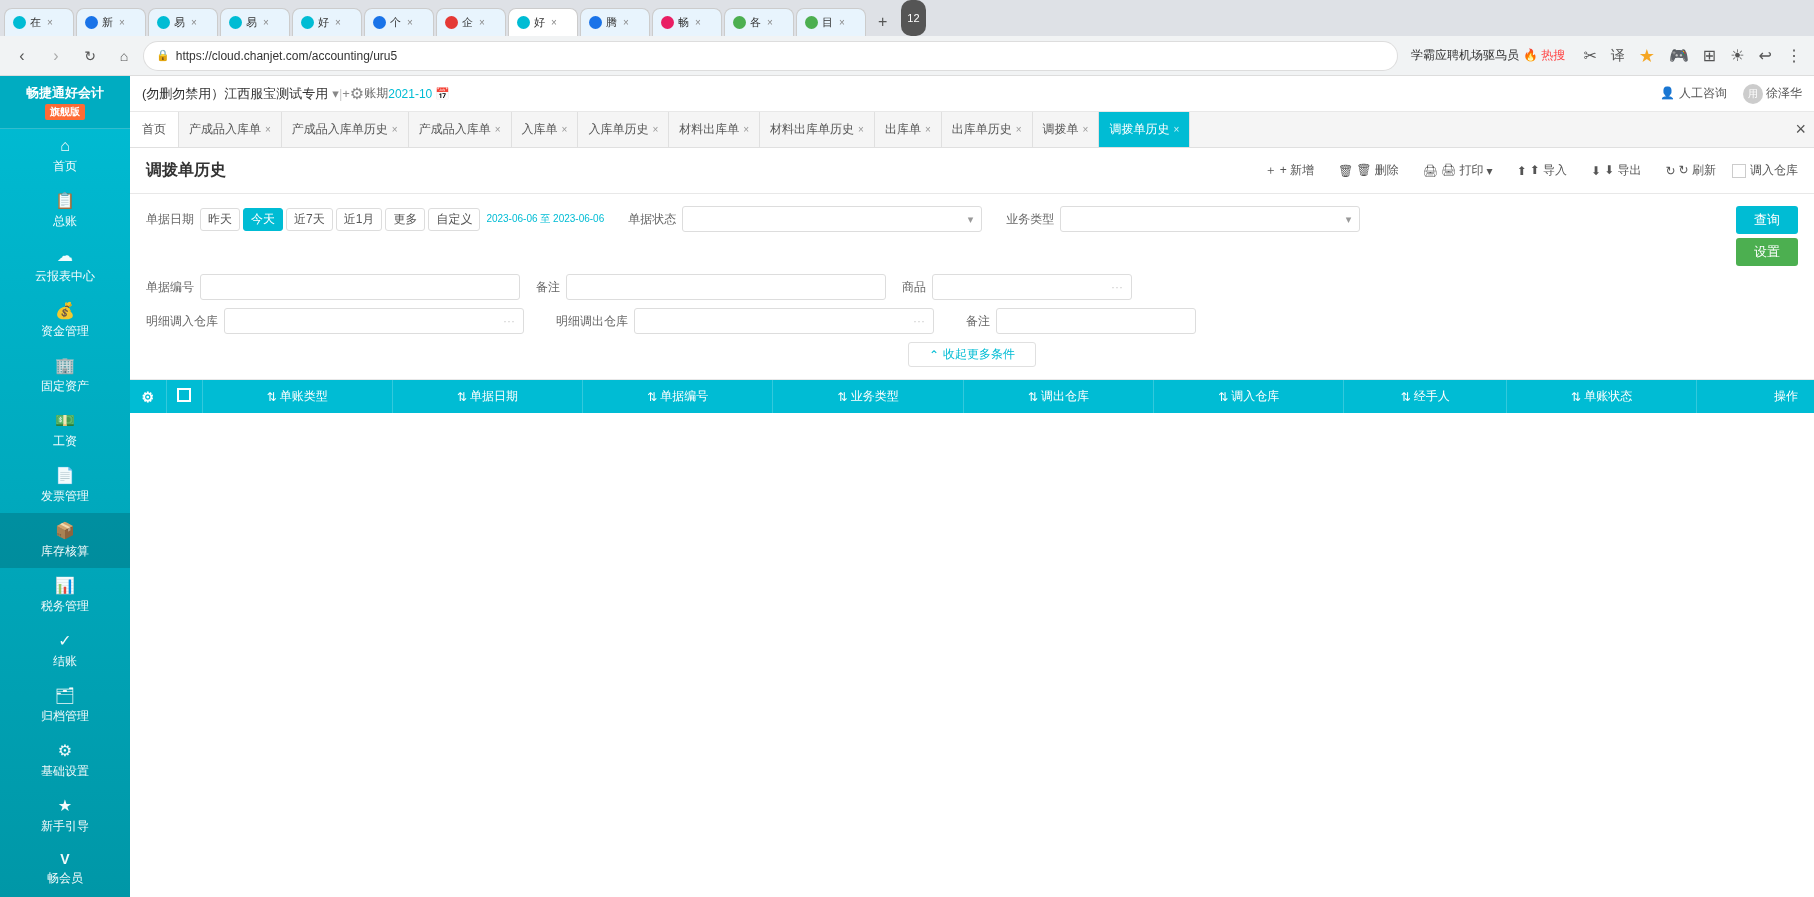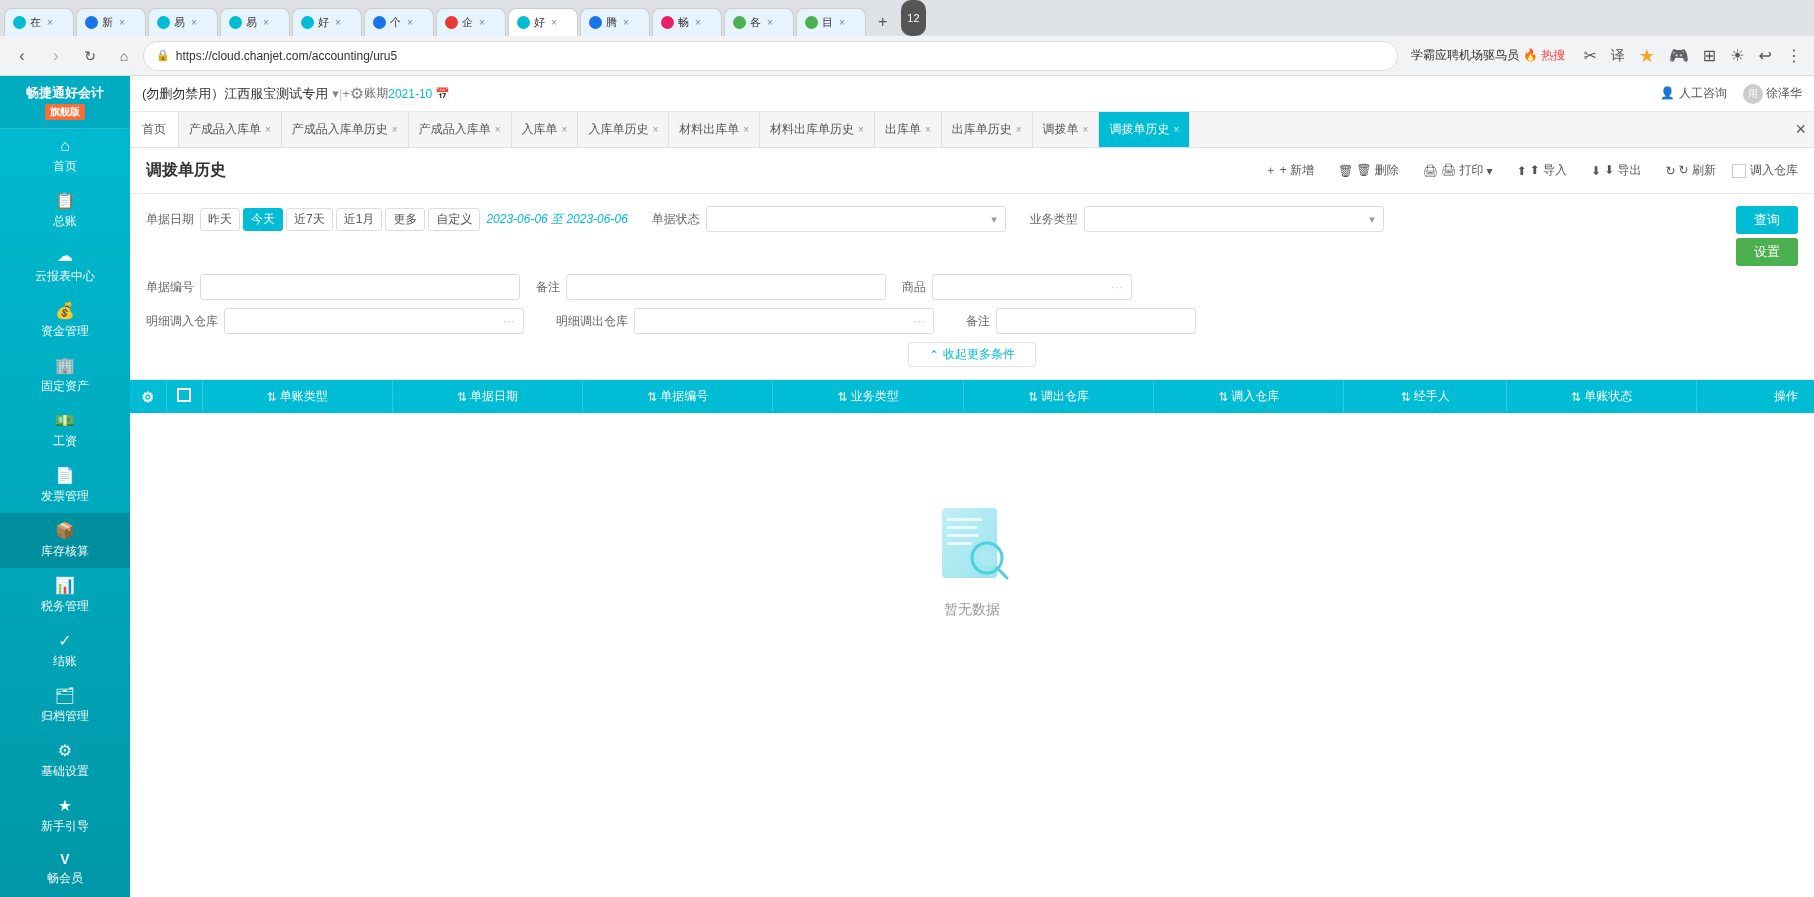--- a/index.html
+++ b/index.html
@@ -286,21 +286,21 @@
               <span style="color:#666;font-size:12px;white-space:nowrap;">单据日期</span>
               <div style="display:flex;align-items:center;gap:3px;">
                 <button style="padding:2px 7px;border:1px solid #ddd;border-radius:3px;font-size:12px;color:#555;cursor:pointer;background:#fff;">昨天</button>
                 <button style="padding:2px 7px;border:1px solid #00bcd4;border-radius:3px;font-size:12px;color:#fff;cursor:pointer;background:#00bcd4;">今天</button>
                 <button style="padding:2px 7px;border:1px solid #ddd;border-radius:3px;font-size:12px;color:#555;cursor:pointer;background:#fff;">近7天</button>
                 <button style="padding:2px 7px;border:1px solid #ddd;border-radius:3px;font-size:12px;color:#555;cursor:pointer;background:#fff;">近1月</button>
                 <button style="padding:2px 7px;border:1px solid #ddd;border-radius:3px;font-size:12px;color:#555;cursor:pointer;background:#fff;">更多</button>
                 <button style="padding:2px 7px;border:1px solid #ddd;border-radius:3px;font-size:12px;color:#555;cursor:pointer;background:#fff;">自定义</button>
               </div>
               <div style="display:flex;flex-direction:column;justify-content:center;">
-                <span style="font-size:12px;color:#00bcd4;font-style:italic;">2023-06-06 至 2023-06-06</span>
+                <span style="font-size:10px;color:#00bcd4;">2023-06-06 至 2023-06-06</span>
               </div>
             </div>
 
             <div style="display:flex;align-items:center;gap:6px;margin-left:16px;">
               <span style="color:#666;font-size:12px;">单据状态</span>
               <div style="width:300px;height:26px;border:1px solid #ddd;border-radius:3px;font-size:12px;padding:0 8px;display:flex;align-items:center;justify-content:space-between;cursor:pointer;background:#fff;">
                 <span></span>
                 <span style="color:#999;font-size:11px;">▾</span>
               </div>
             </div>
@@ -424,39 +424,17 @@
               </th>
               <th style="padding:8px 16px 8px 10px;text-align:right;">
                 <span style="color:#fff;font-size:12px;font-weight:normal;">操作</span>
               </th>
             </tr>
           </thead>
           <tbody>
           </tbody>
         </table>
 
-        <div style="display:flex;flex-direction:column;align-items:center;justify-content:center;padding:80px 20px;">
-
-          <svg width="100" height="100" viewBox="0 0 100 100">
-            <defs>
-              <linearGradient id="blueGrad" x1="0%" y1="0%" x2="100%" y2="100%">
-                <stop offset="0%" style="stop-color:#b2ebf2;stop-opacity:1"></stop>
-                <stop offset="100%" style="stop-color:#80deea;stop-opacity:1"></stop>
-              </linearGradient>
-            </defs>
-
-            <rect x="20" y="15" width="55" height="70" rx="4" ry="4" fill="url(#blueGrad)" opacity="0.8"></rect>
-            <rect x="25" y="25" width="35" height="3" rx="1" fill="#fff" opacity="0.7"></rect>
-            <rect x="25" y="33" width="30" height="3" rx="1" fill="#fff" opacity="0.7"></rect>
-            <rect x="25" y="41" width="32" height="3" rx="1" fill="#fff" opacity="0.7"></rect>
-            <rect x="25" y="49" width="25" height="3" rx="1" fill="#fff" opacity="0.7"></rect>
-
-            <circle cx="65" cy="65" r="15" fill="none" stroke="#4dd0e1" stroke-width="3"></circle>
-            <circle cx="65" cy="65" r="9" fill="#b2ebf2" opacity="0.5"></circle>
-            <line x1="75" y1="75" x2="85" y2="85" stroke="#4dd0e1" stroke-width="3" stroke-linecap="round"></line>
-          </svg>
-          <span style="color:#999;font-size:14px;margin-top:8px;">暂无数据</span>
-        </div>
       </div>
 
     </div>
   </div>
 </div>
 
 </body></html>

